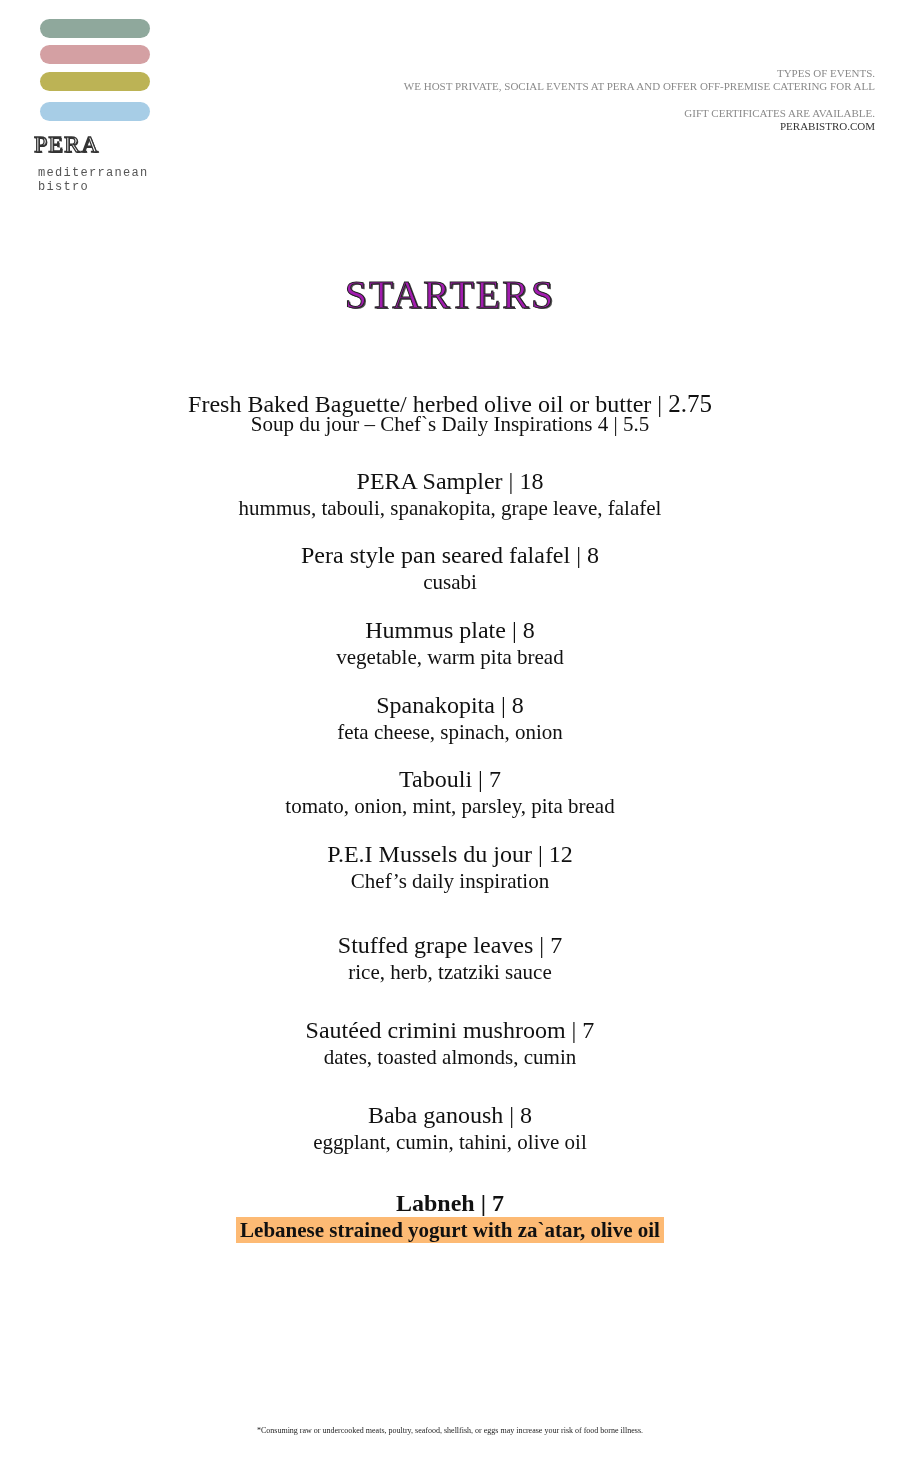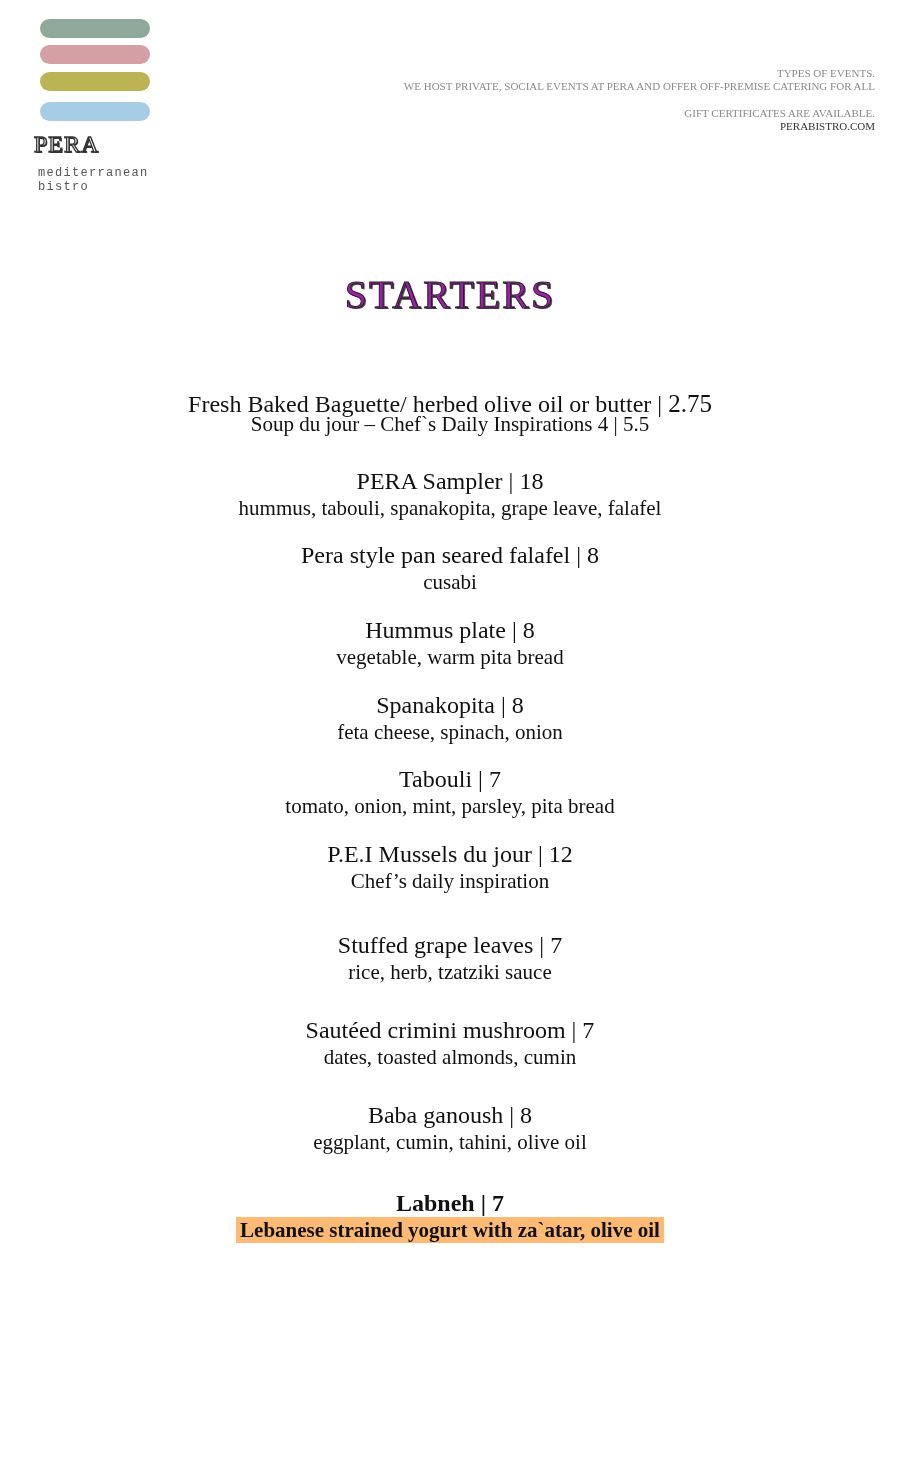--- a/index.html
+++ b/index.html
@@ -131,13 +131,14 @@
   <span class="name">Baba ganoush | 8</span>
   <span class="desc">eggplant, cumin, tahini, olive oil</span>
 </div>
 
 <div class="item" style="top:1189px;font-weight:bold;">
   <span class="name">Labneh | 7</span>
   <span class="desc hl">Lebanese strained yogurt with za`atar, olive oil</span>
 </div>
 
 <div class="footer">
+  <div class="l1">*Consuming raw or undercooked meats, poultry, seafood, shellfish, or eggs may increase your risk of food borne illness.</div>
 </div>
 
 </body></html>

